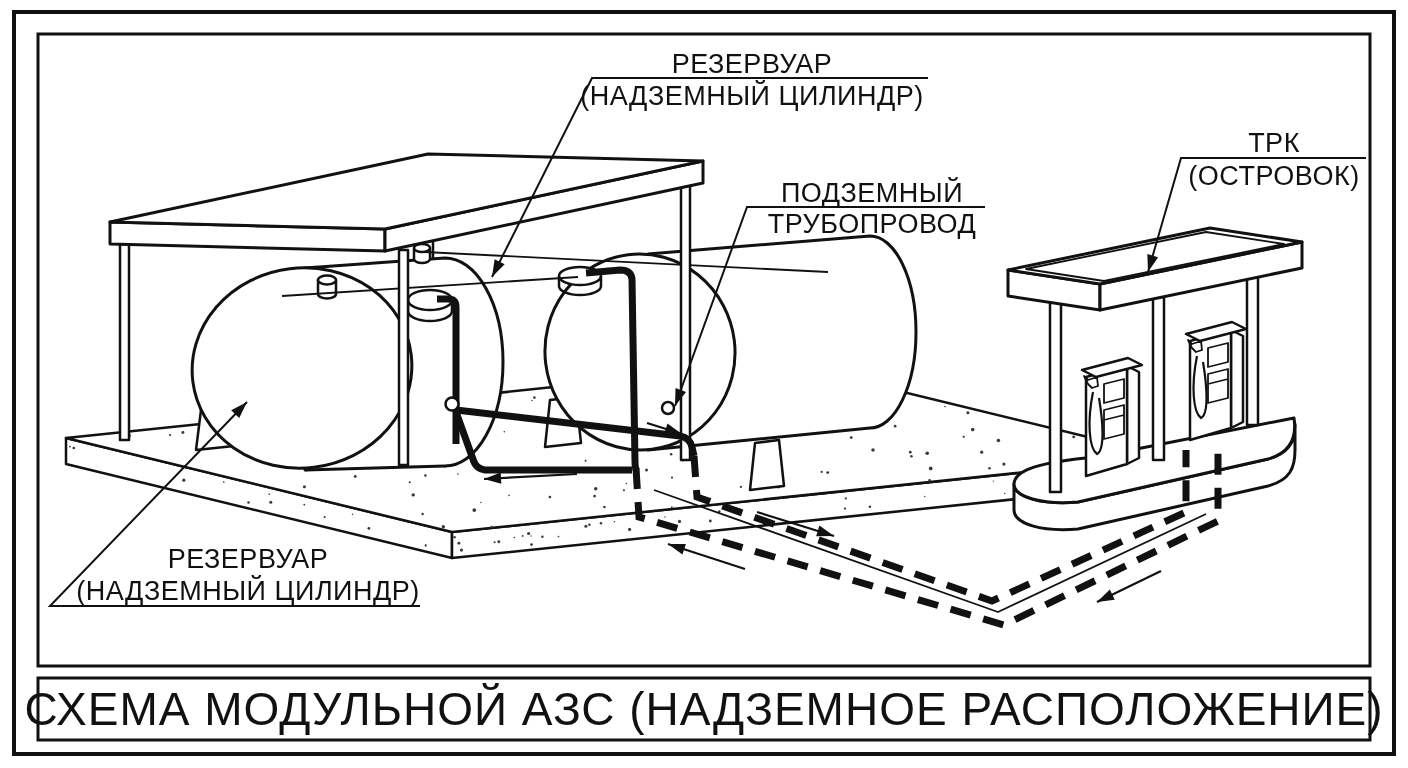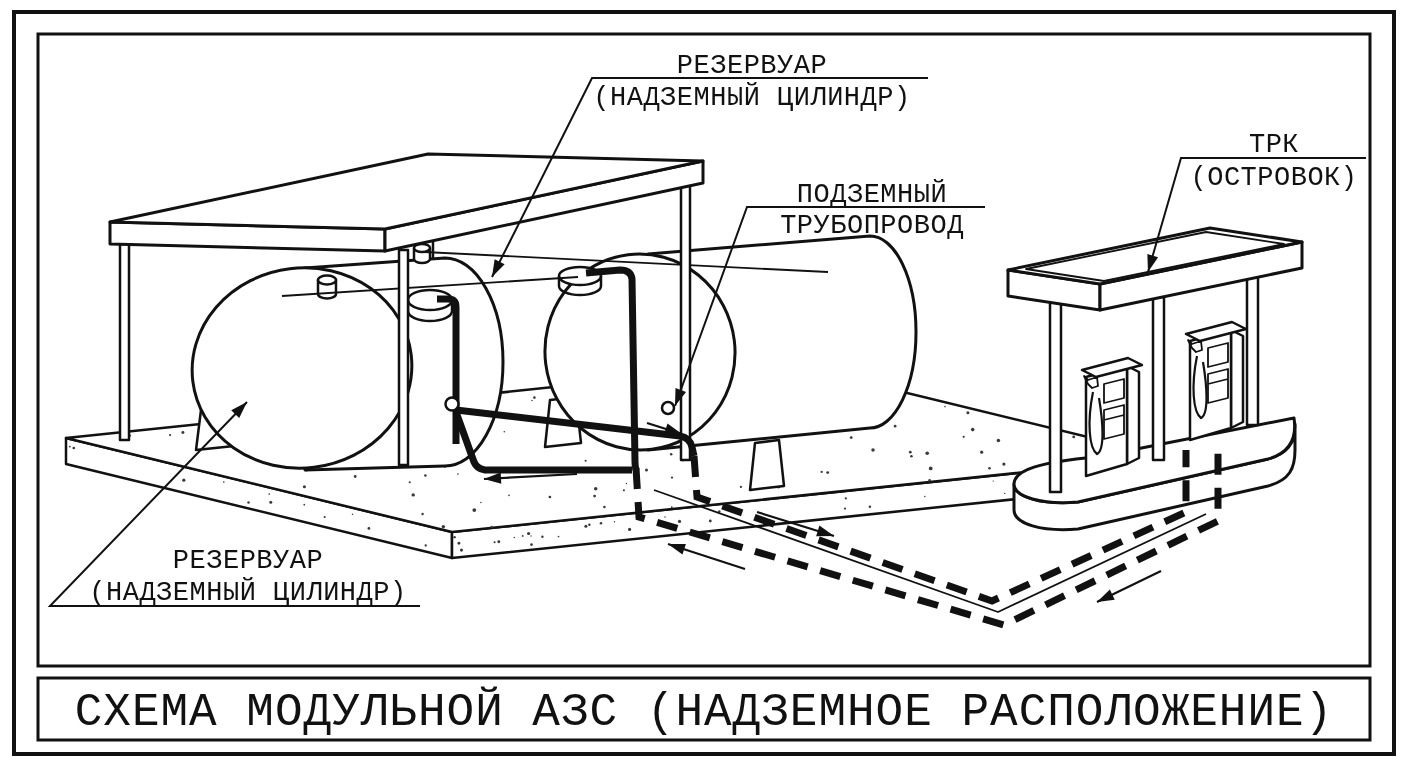--- a/index.html
+++ b/index.html
@@ -4,21 +4,21 @@
 <style>
   :root{
     --ink:#111111;
     --paper:#ffffff;
     --speckle:#3a3a3a;
   }
   html,body{margin:0;padding:0;background:#e8e8e8;}
   .stage{
     position:relative;width:1408px;height:768px;margin:0 auto;
     background:var(--paper);
-    font-family:Liberation Mono, monospace;
+    font-family:Liberation Sans, sans-serif;
   }
   svg{position:absolute;left:0;top:0;}
   .ln{stroke:var(--ink);fill:none;stroke-width:2.5;stroke-linejoin:round;}
   .lnthin{stroke:var(--ink);fill:none;stroke-width:1.8;stroke-linejoin:round;}
   .face{fill:var(--paper);stroke:var(--ink);stroke-width:2.5;stroke-linejoin:round;}
   .face3{fill:var(--paper);stroke:var(--ink);stroke-width:3;stroke-linejoin:round;}
   .pipe{stroke:var(--ink);fill:none;stroke-width:7;stroke-linejoin:round;stroke-linecap:butt;}
   .pipedash{stroke:var(--ink);fill:none;stroke-width:7;stroke-linejoin:miter;stroke-dasharray:21 13;}
   .leader{stroke:var(--ink);fill:none;stroke-width:2;}
   .flow{stroke:var(--ink);fill:none;stroke-width:2.2;}

